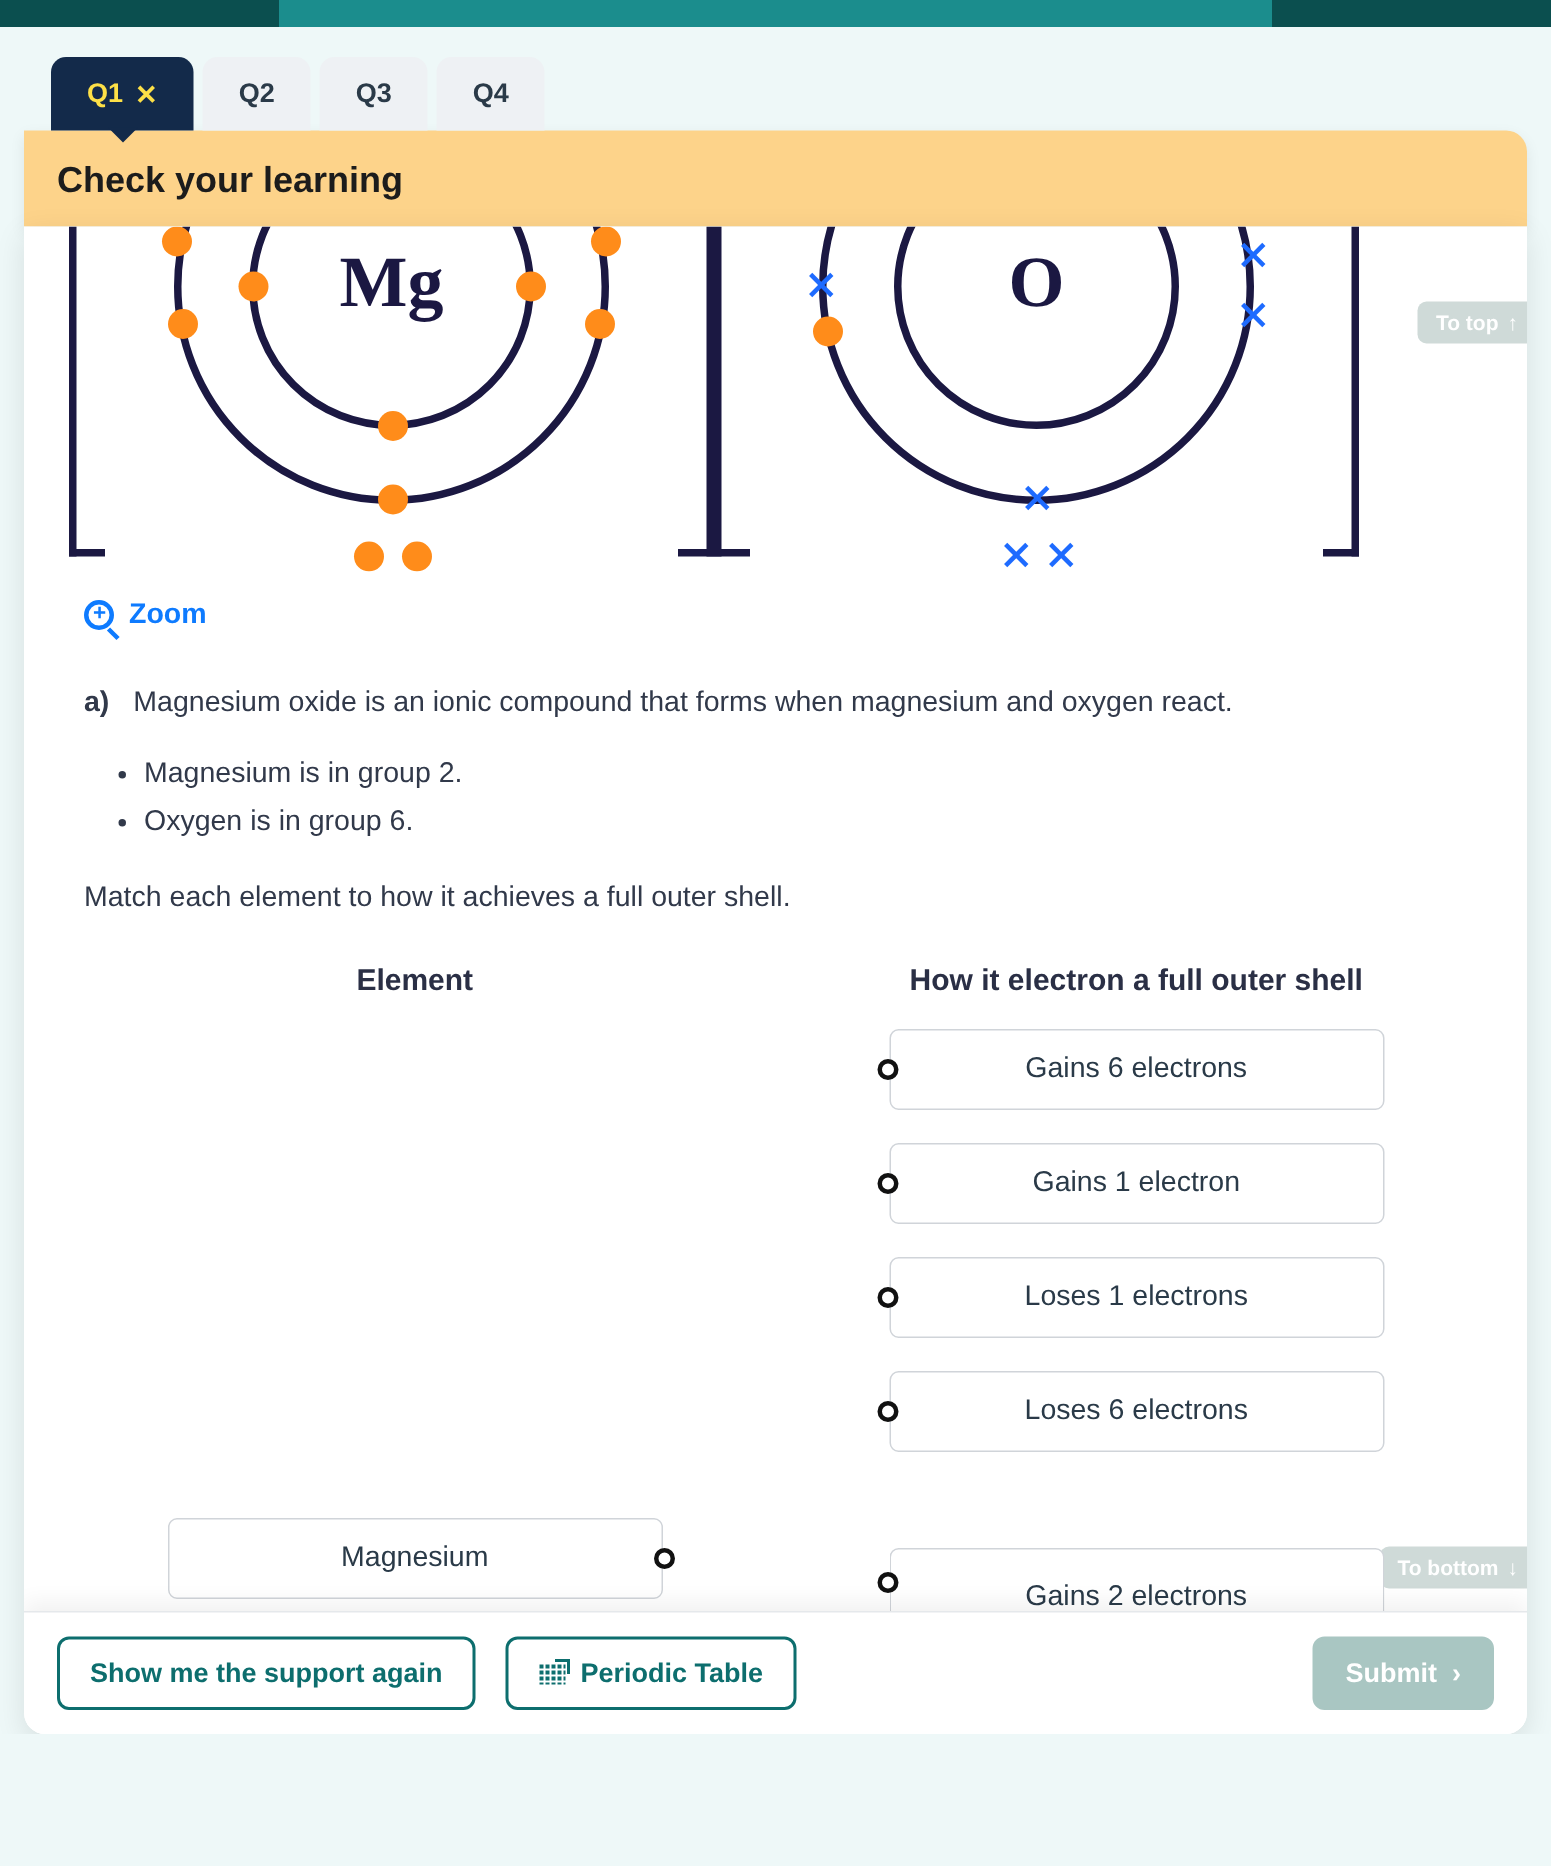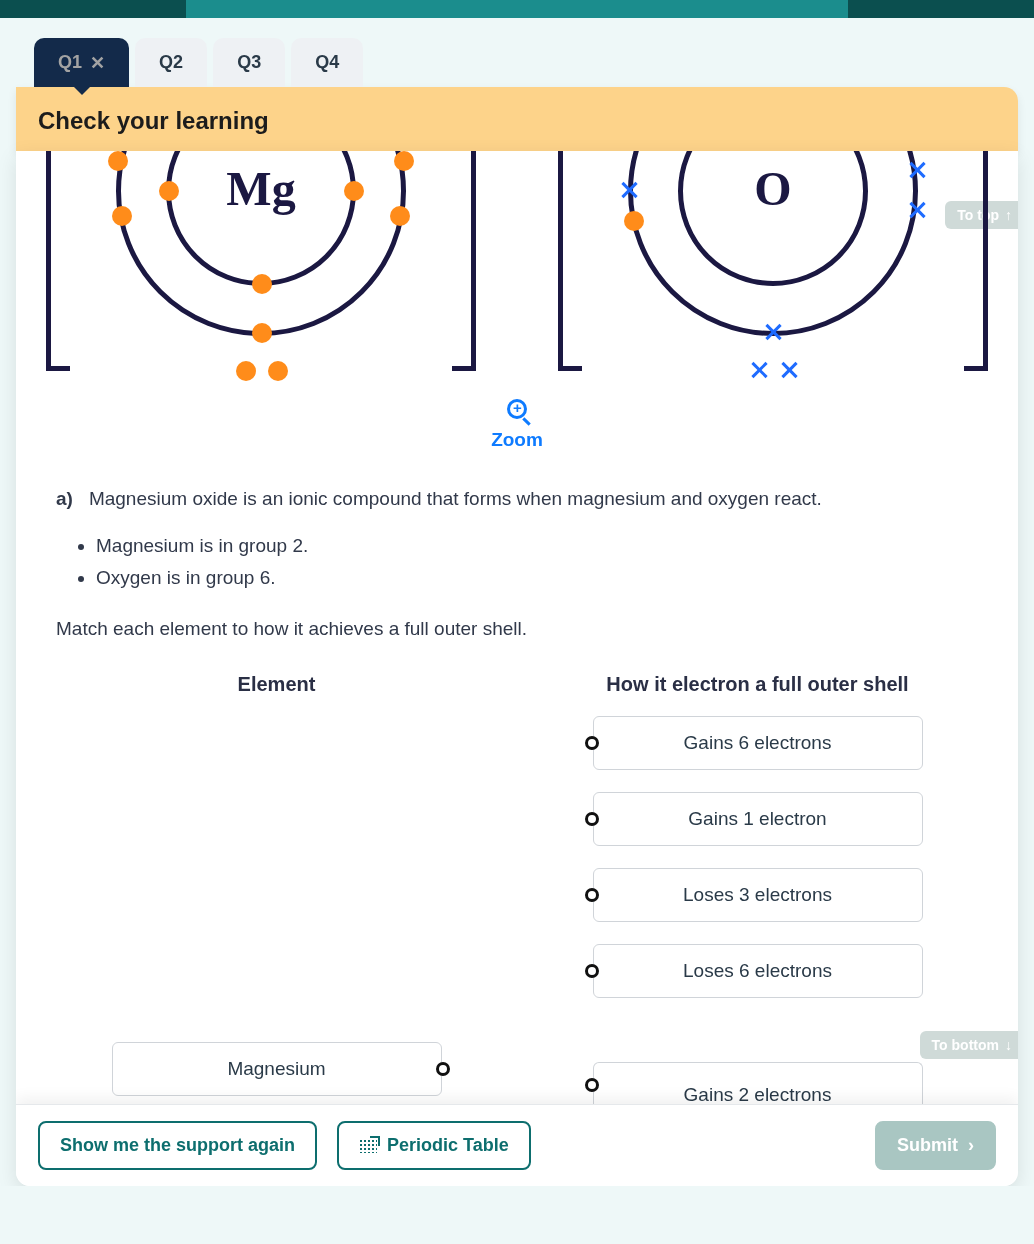--- a/index.html
+++ b/index.html
@@ -49,21 +49,21 @@
     font-size:18px;
     padding:14px 24px;
     border-radius:10px 10px 0 0;
     cursor:pointer;
     display:flex;
     align-items:center;
     gap:8px;
   }
   .tab.active{
     background:#132a4a;
-    color:#a3a3a3;
+    color:#fde047;
     position:relative;
   }
   .tab.active::after{
     content:"";
     position:absolute;
     left:50%;
     bottom:-8px;
     transform:translateX(-50%);
     border-left:10px solid transparent;
     border-right:10px solid transparent;
@@ -92,21 +92,20 @@
     position:relative;
     min-height:940px;
     overflow:hidden;
   }
   .content-scroll{
     padding:0 0 80px 0;
   }
   
   .diagram-row{
     display:flex;
-    justify-content:space-between;
     padding:0 30px;
     height:230px;
     overflow:hidden;
     position:relative;
   }
   .atom-box{
     width:430px;
     height:360px;
     position:relative;
     margin-top:-140px;
@@ -160,21 +159,20 @@
 
   
   .zoom-row{
     padding:18px 40px 0 40px;
     display:flex;
     align-items:center;
     gap:10px;
     color:var(--link-blue);
     font-weight:700;
     font-size:19px;
-    flex-direction:column;
   }
   .zoom-icn{
     width:20px;height:20px;
     border:3px solid var(--link-blue);
     border-radius:50%;
     position:relative;
     display:inline-block;
   }
   .zoom-icn::after{
     content:"";
@@ -428,21 +426,21 @@
               <div class="tile right">
                 <span class="node"></span>
                 <span>Gains 6 electrons</span>
               </div>
               <div class="tile right">
                 <span class="node"></span>
                 <span>Gains 1 electron</span>
               </div>
               <div class="tile right">
                 <span class="node"></span>
-                <span>Loses 3 electrons</span>
+                <span>Loses 1 electrons</span>
               </div>
               <div class="tile right">
                 <span class="node"></span>
                 <span>Loses 6 electrons</span>
               </div>
               <div class="tile right" style="border-bottom:none;border-radius:6px 6px 0 0;height:44px;align-items:flex-end;padding-bottom:0;margin-top:42px;">
                 <span class="node"></span>
                 <span>Gains 2 electrons</span>
               </div>
             </div>

